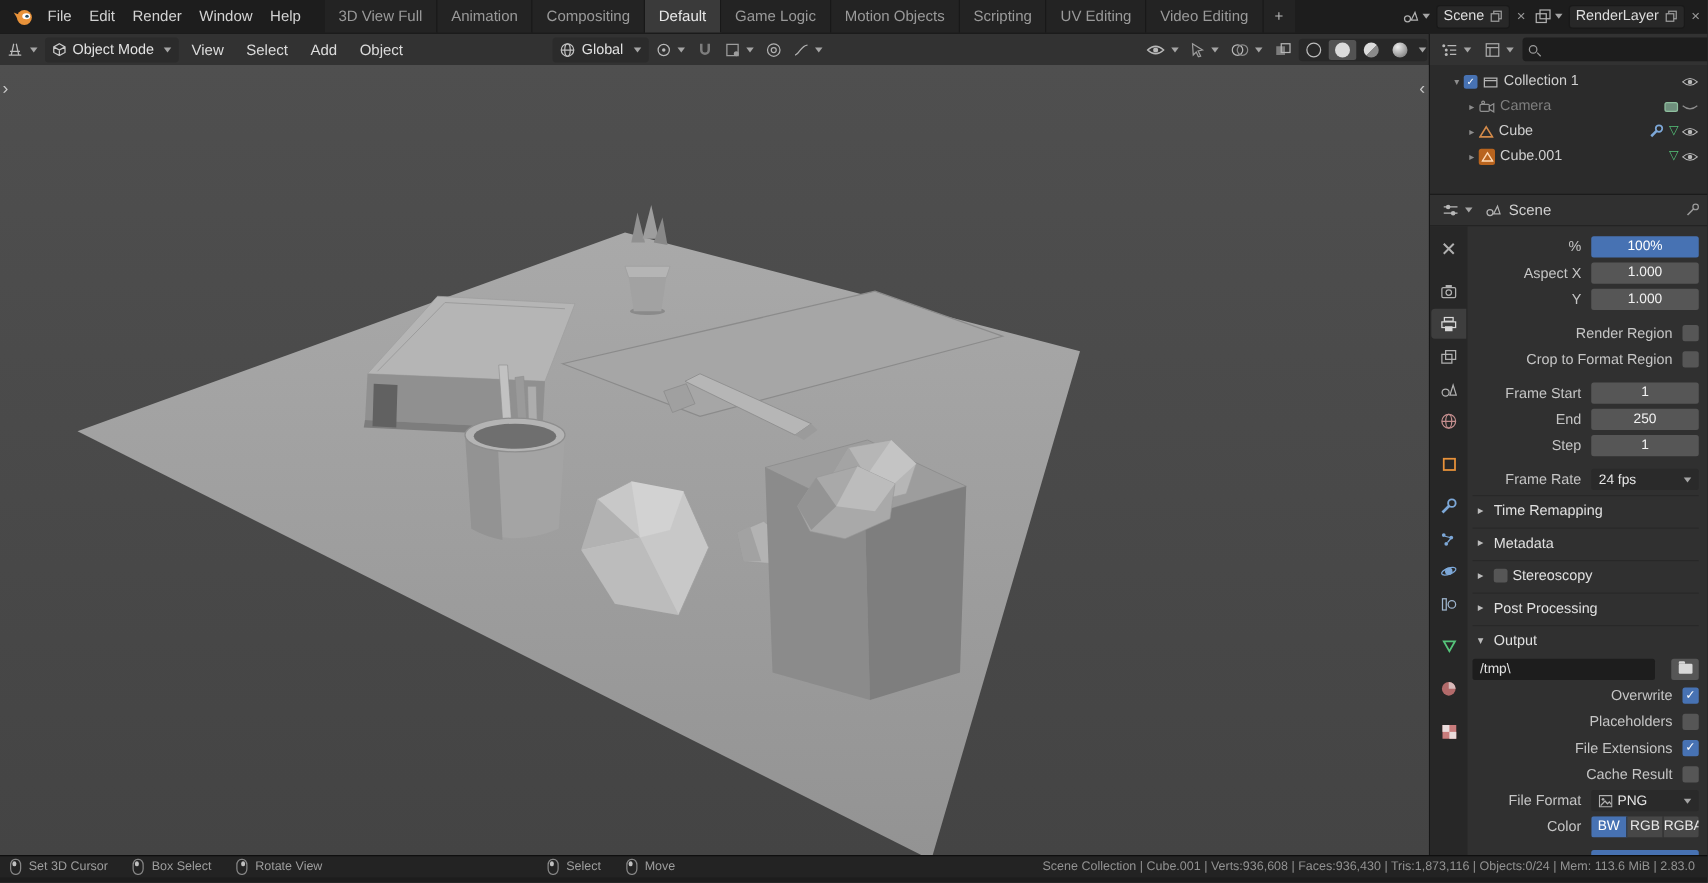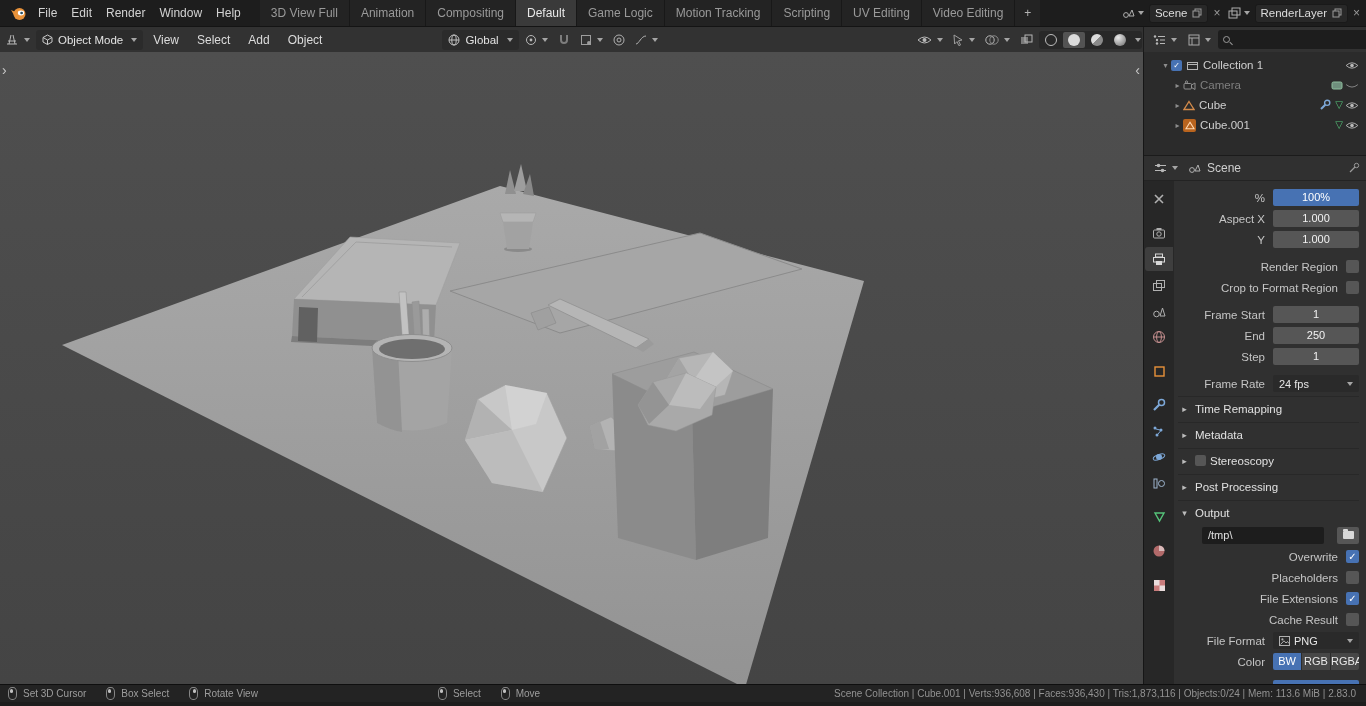--- a/index.html
+++ b/index.html
@@ -85,21 +85,21 @@
   .crow{display:flex;align-items:center;justify-content:flex-end;height:21px;color:#c5c5c5;white-space:nowrap;}
   .cbox{width:13px;height:13px;border-radius:2px;background:#565656;margin-left:8px;position:relative;flex:none;}
   .cbox.on{background:#4772b3;}
   .cbox.on::after{content:"\2713";position:absolute;inset:0;color:#fff;font-size:10px;line-height:13px;text-align:center;}
   .cbox.sm{width:11px;height:11px;margin-left:0;}
   .cbox.sm.on::after{font-size:8px;line-height:11px;}
   .sect{display:flex;align-items:center;height:24px;color:#e0e0e0;border-top:1px solid #282828;margin-top:2px;gap:4px;}
   .sarr{width:13px;color:#bcbcbc;font-size:9px;text-align:center;flex:none;}
   .arr-r::before{content:"\25B8";} .arr-d::before{content:"\25BE";}
   .mgap{height:6px;}
-  .pathrow{display:flex;height:22px;align-items:center;gap:13px;margin-left:24px;}
+  .pathrow{display:flex;height:22px;align-items:center;gap:13px;}
   .pathfield{flex:1;background:#1d1d1d;border-radius:2px;height:17px;line-height:17px;padding:0 6px;color:#e0e0e0;font-size:11px;}
   .folder-btn{width:22px;height:17px;background:#565656;border-radius:2px;display:flex;align-items:center;justify-content:center;}
   .folder{width:11px;height:8px;background:#d8d8d8;border-radius:1px;position:relative;}
   .folder::before{content:"";position:absolute;top:-2px;left:0;width:5px;height:2px;background:#d8d8d8;border-radius:1px 1px 0 0;}
   .seg{flex:1;display:flex;border-radius:2px;overflow:hidden;}
   .sg{flex:1;height:17px;line-height:17px;text-align:center;background:#474747;color:#e8e8e8;border-right:1px solid #2d2d2d;font-size:11px;white-space:nowrap;overflow:hidden;}
   .sg:last-child{border-right:none;}
   .sg.on{background:#4772b3;color:#ffffff;}
   .sliver{height:8px;border-radius:2px 2px 0 0;background:#4772b3;margin-top:2px;}
 
@@ -129,21 +129,21 @@
   <span class="menu">Render</span>
   <span class="menu">Window</span>
   <span class="menu">Help</span>
 
   <div class="tabs">
     <span class="tab">3D View Full</span>
     <span class="tab">Animation</span>
     <span class="tab">Compositing</span>
     <span class="tab active">Default</span>
     <span class="tab">Game Logic</span>
-    <span class="tab">Motion Tracking</span>
+    <span class="tab">Motion Objects</span>
     <span class="tab">Scripting</span>
     <span class="tab">UV Editing</span>
     <span class="tab">Video Editing</span>
     <span class="tab-add">+</span>
   </div>
 
   <div class="tb-right">
     <span class="browse">
       <span class="ic">
         <svg width="13" height="12" viewBox="0 0 13 12">

